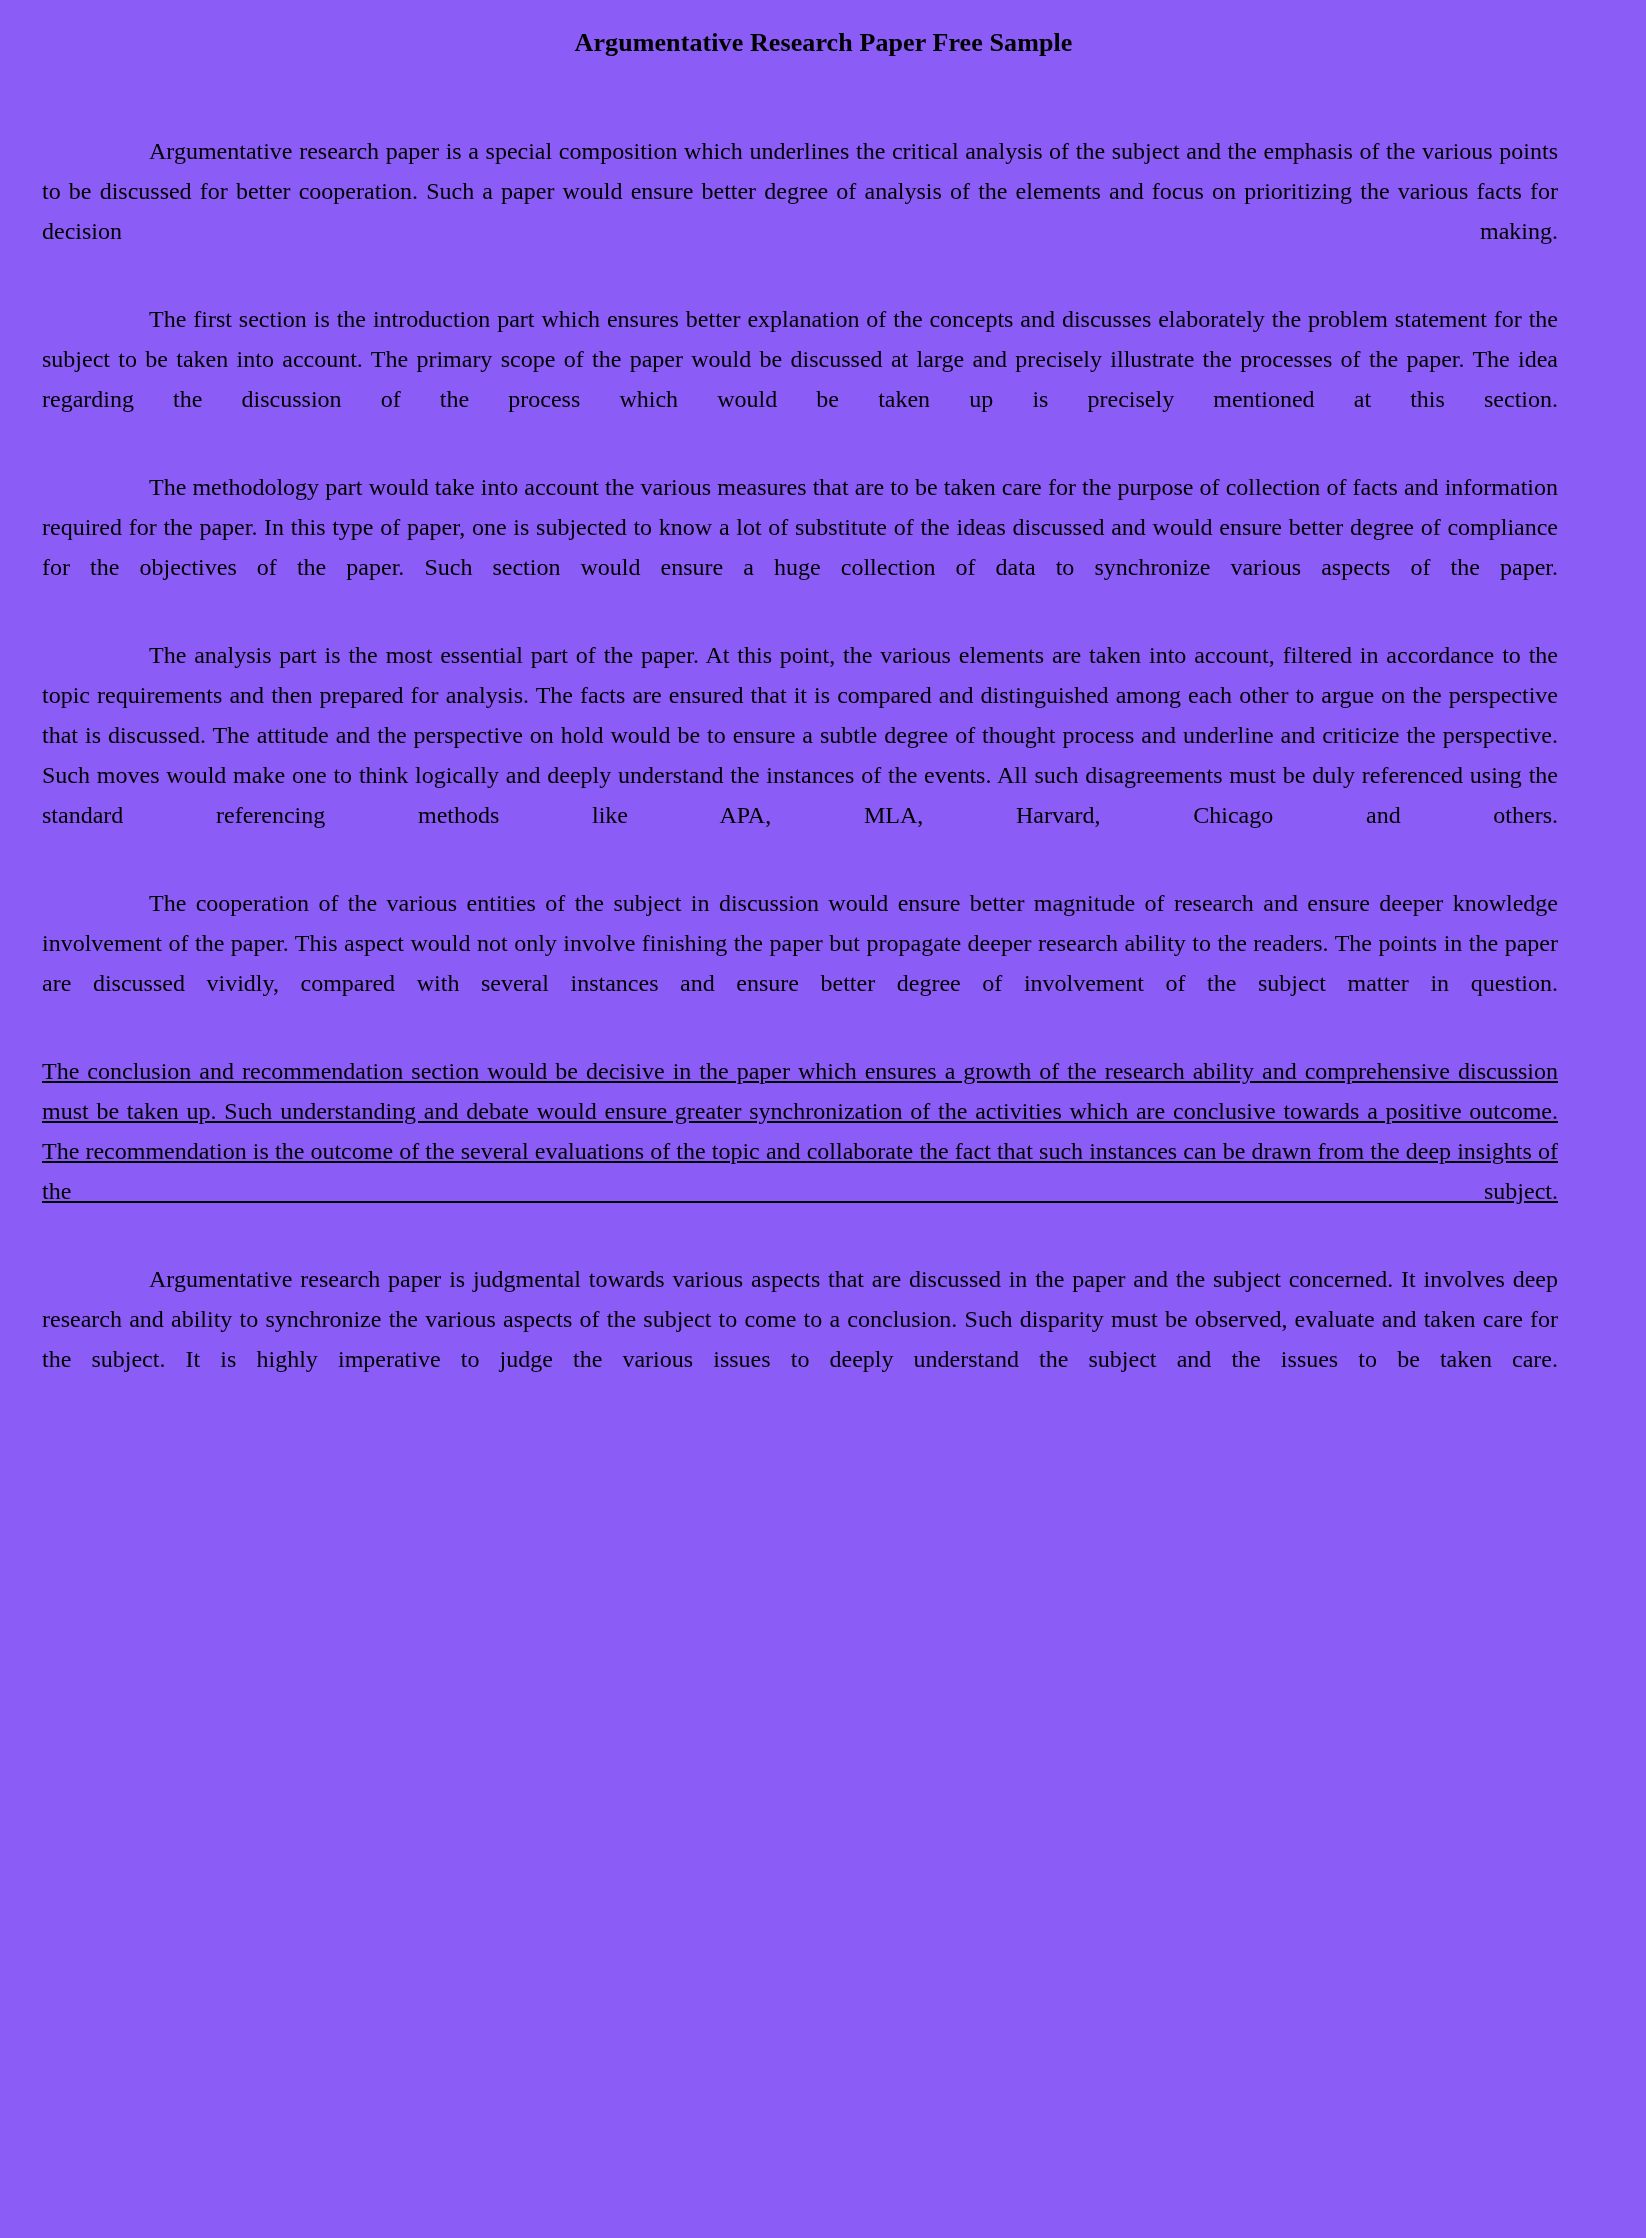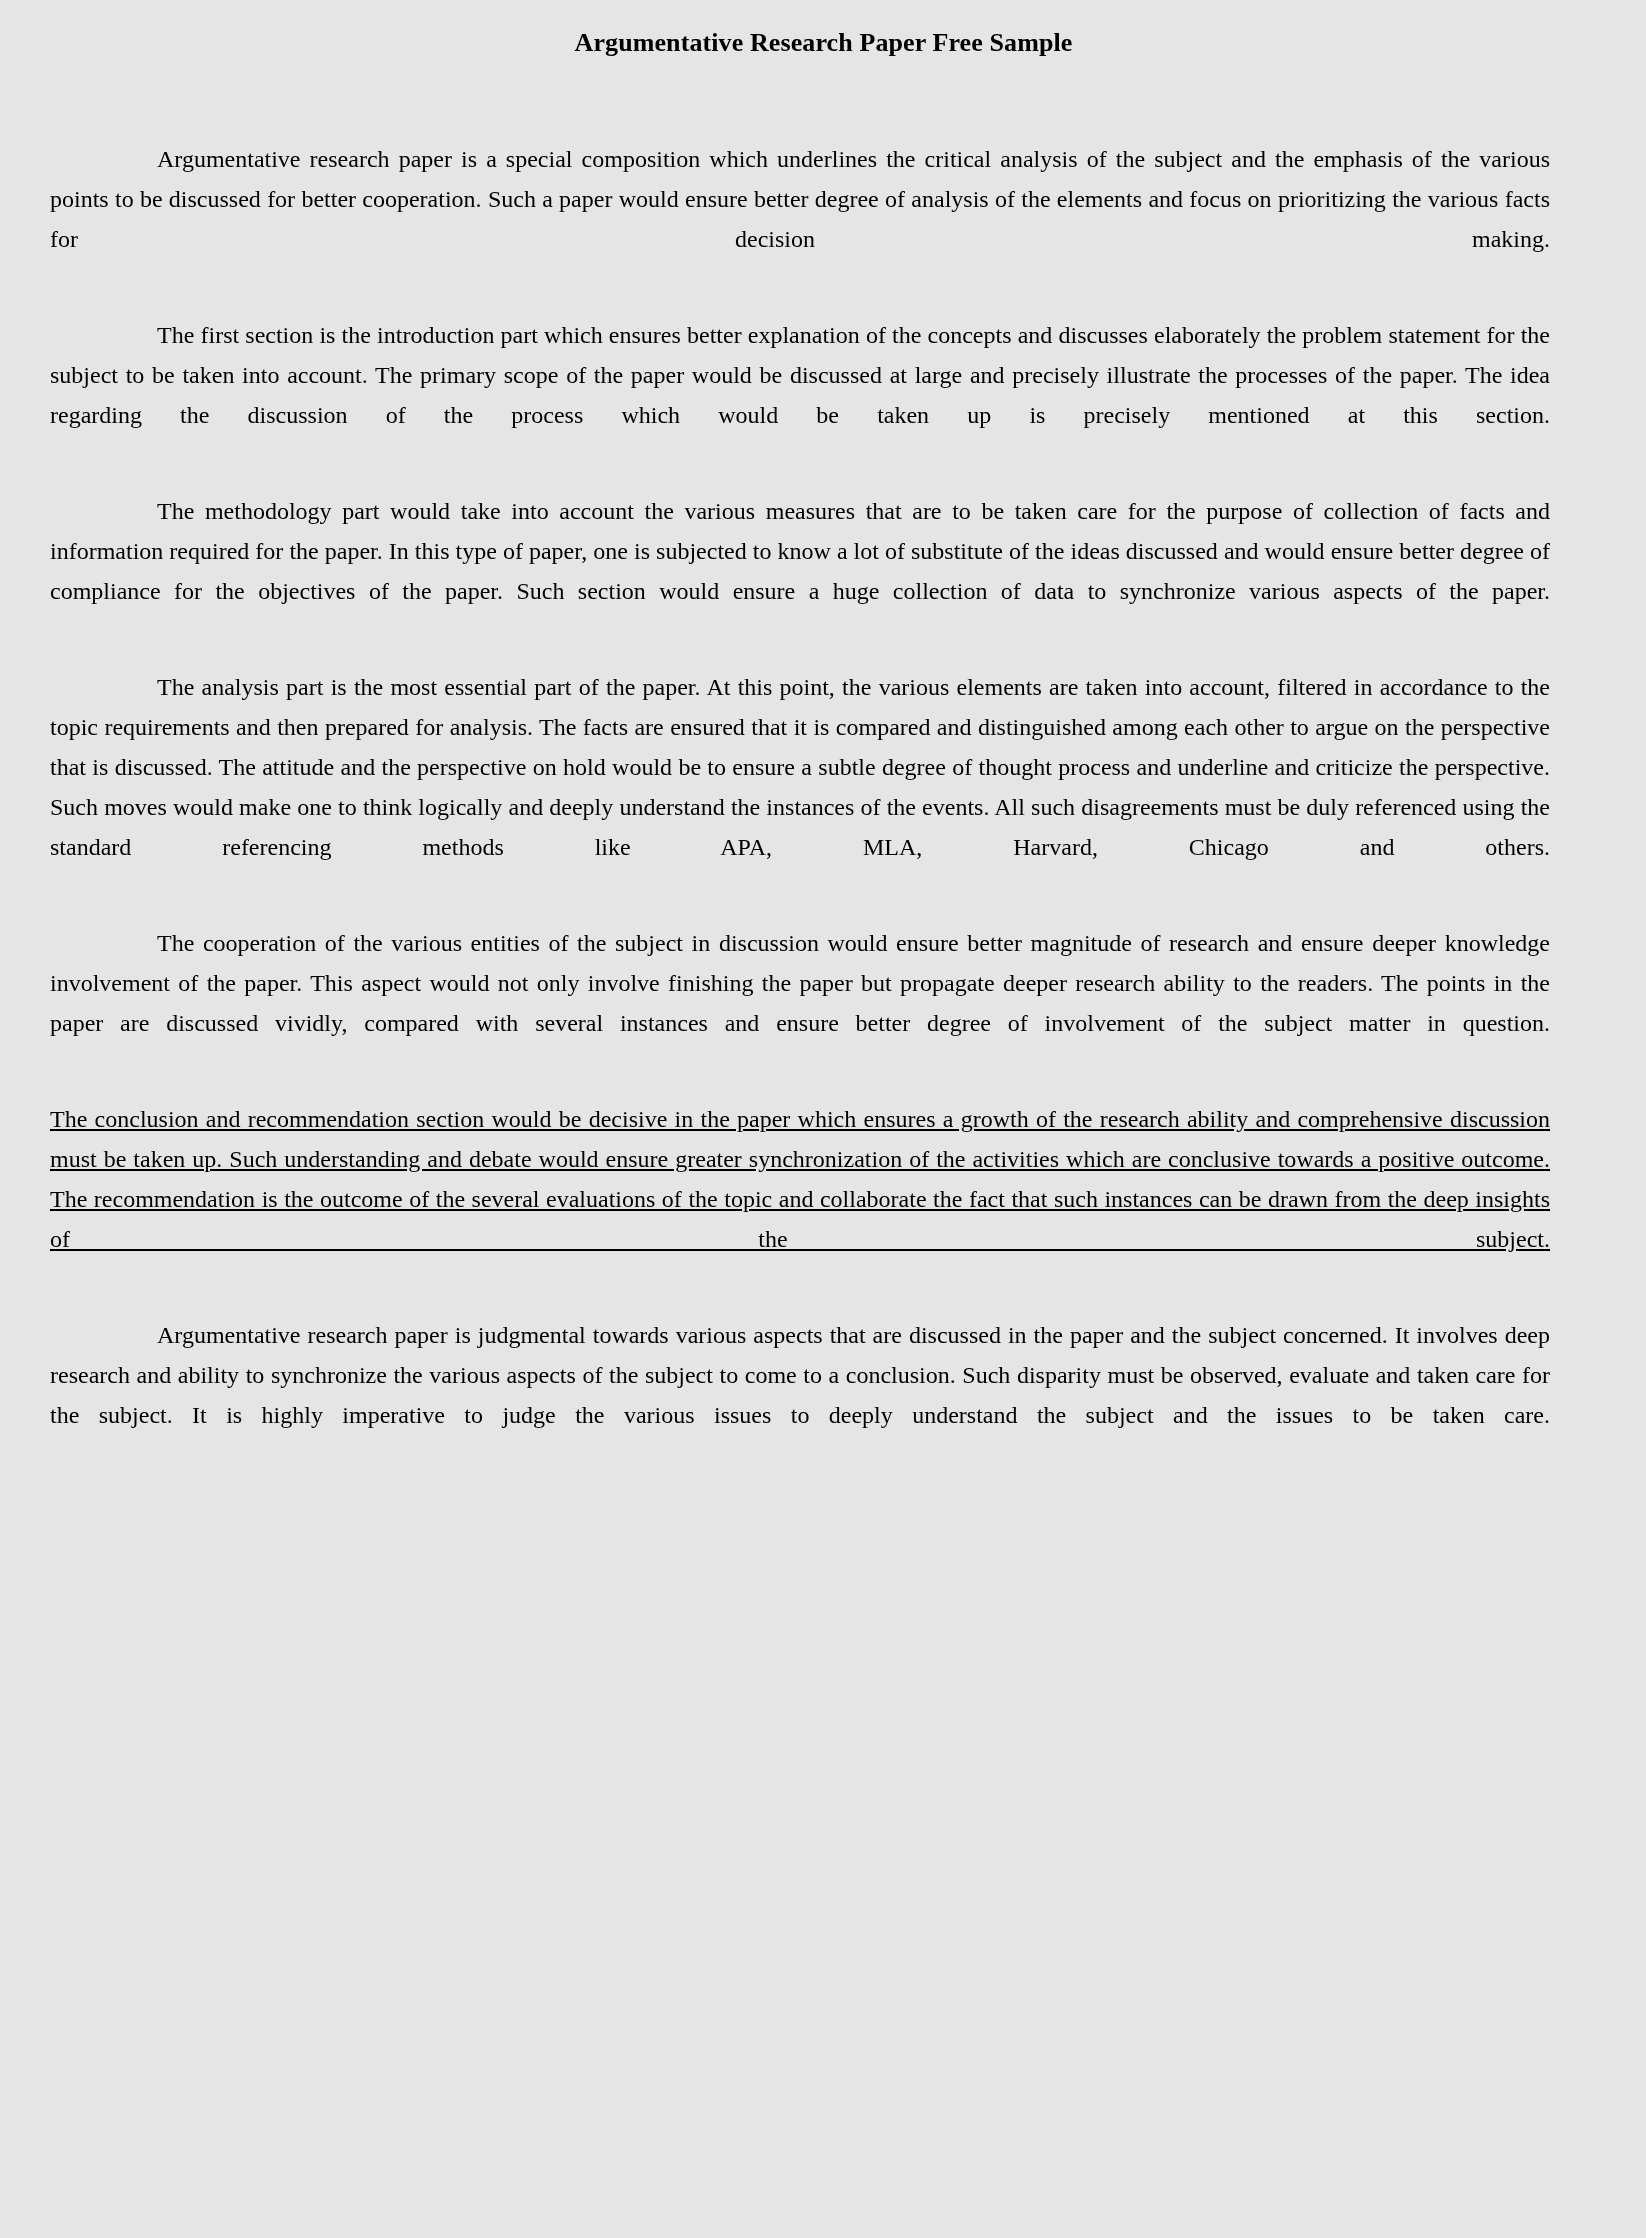--- a/index.html
+++ b/index.html
@@ -11,21 +11,21 @@
     width: 1647px;
     height: 2239px;
     font-family: "Liberation Serif", "DejaVu Serif", serif;
     color: #000000;
     overflow: hidden;
   }
   .page {
     position: relative;
     width: 1647px;
     height: 2239px;
-    background: #e5e5e5;
+    background: #8b5cf6;
     box-sizing: border-box;
     padding: 0;
   }
   .doc-title {
     position: absolute;
     top: 9.8px;
     left: 0;
     width: 1647px;
     text-align: center;
     font-weight: bold;
@@ -34,21 +34,21 @@
     letter-spacing: 0.1px;
     font-family: "Liberation Serif", "DejaVu Serif", serif;
   }
   .body-block {
     position: absolute;
     top: 123px;
     left: 34px;
     width: 1532px;
   }
   p.para {
-    margin: 16px;
+    margin: 8px;
     padding: 0;
     font-size: 24px;
     line-height: 40px;
     text-align: justify;
     text-justify: inter-word;
     text-indent: 107px;
     font-family: "Liberation Serif", "DejaVu Serif", serif;
     -webkit-hyphens: none;
     hyphens: none;
     word-spacing: 0px;

